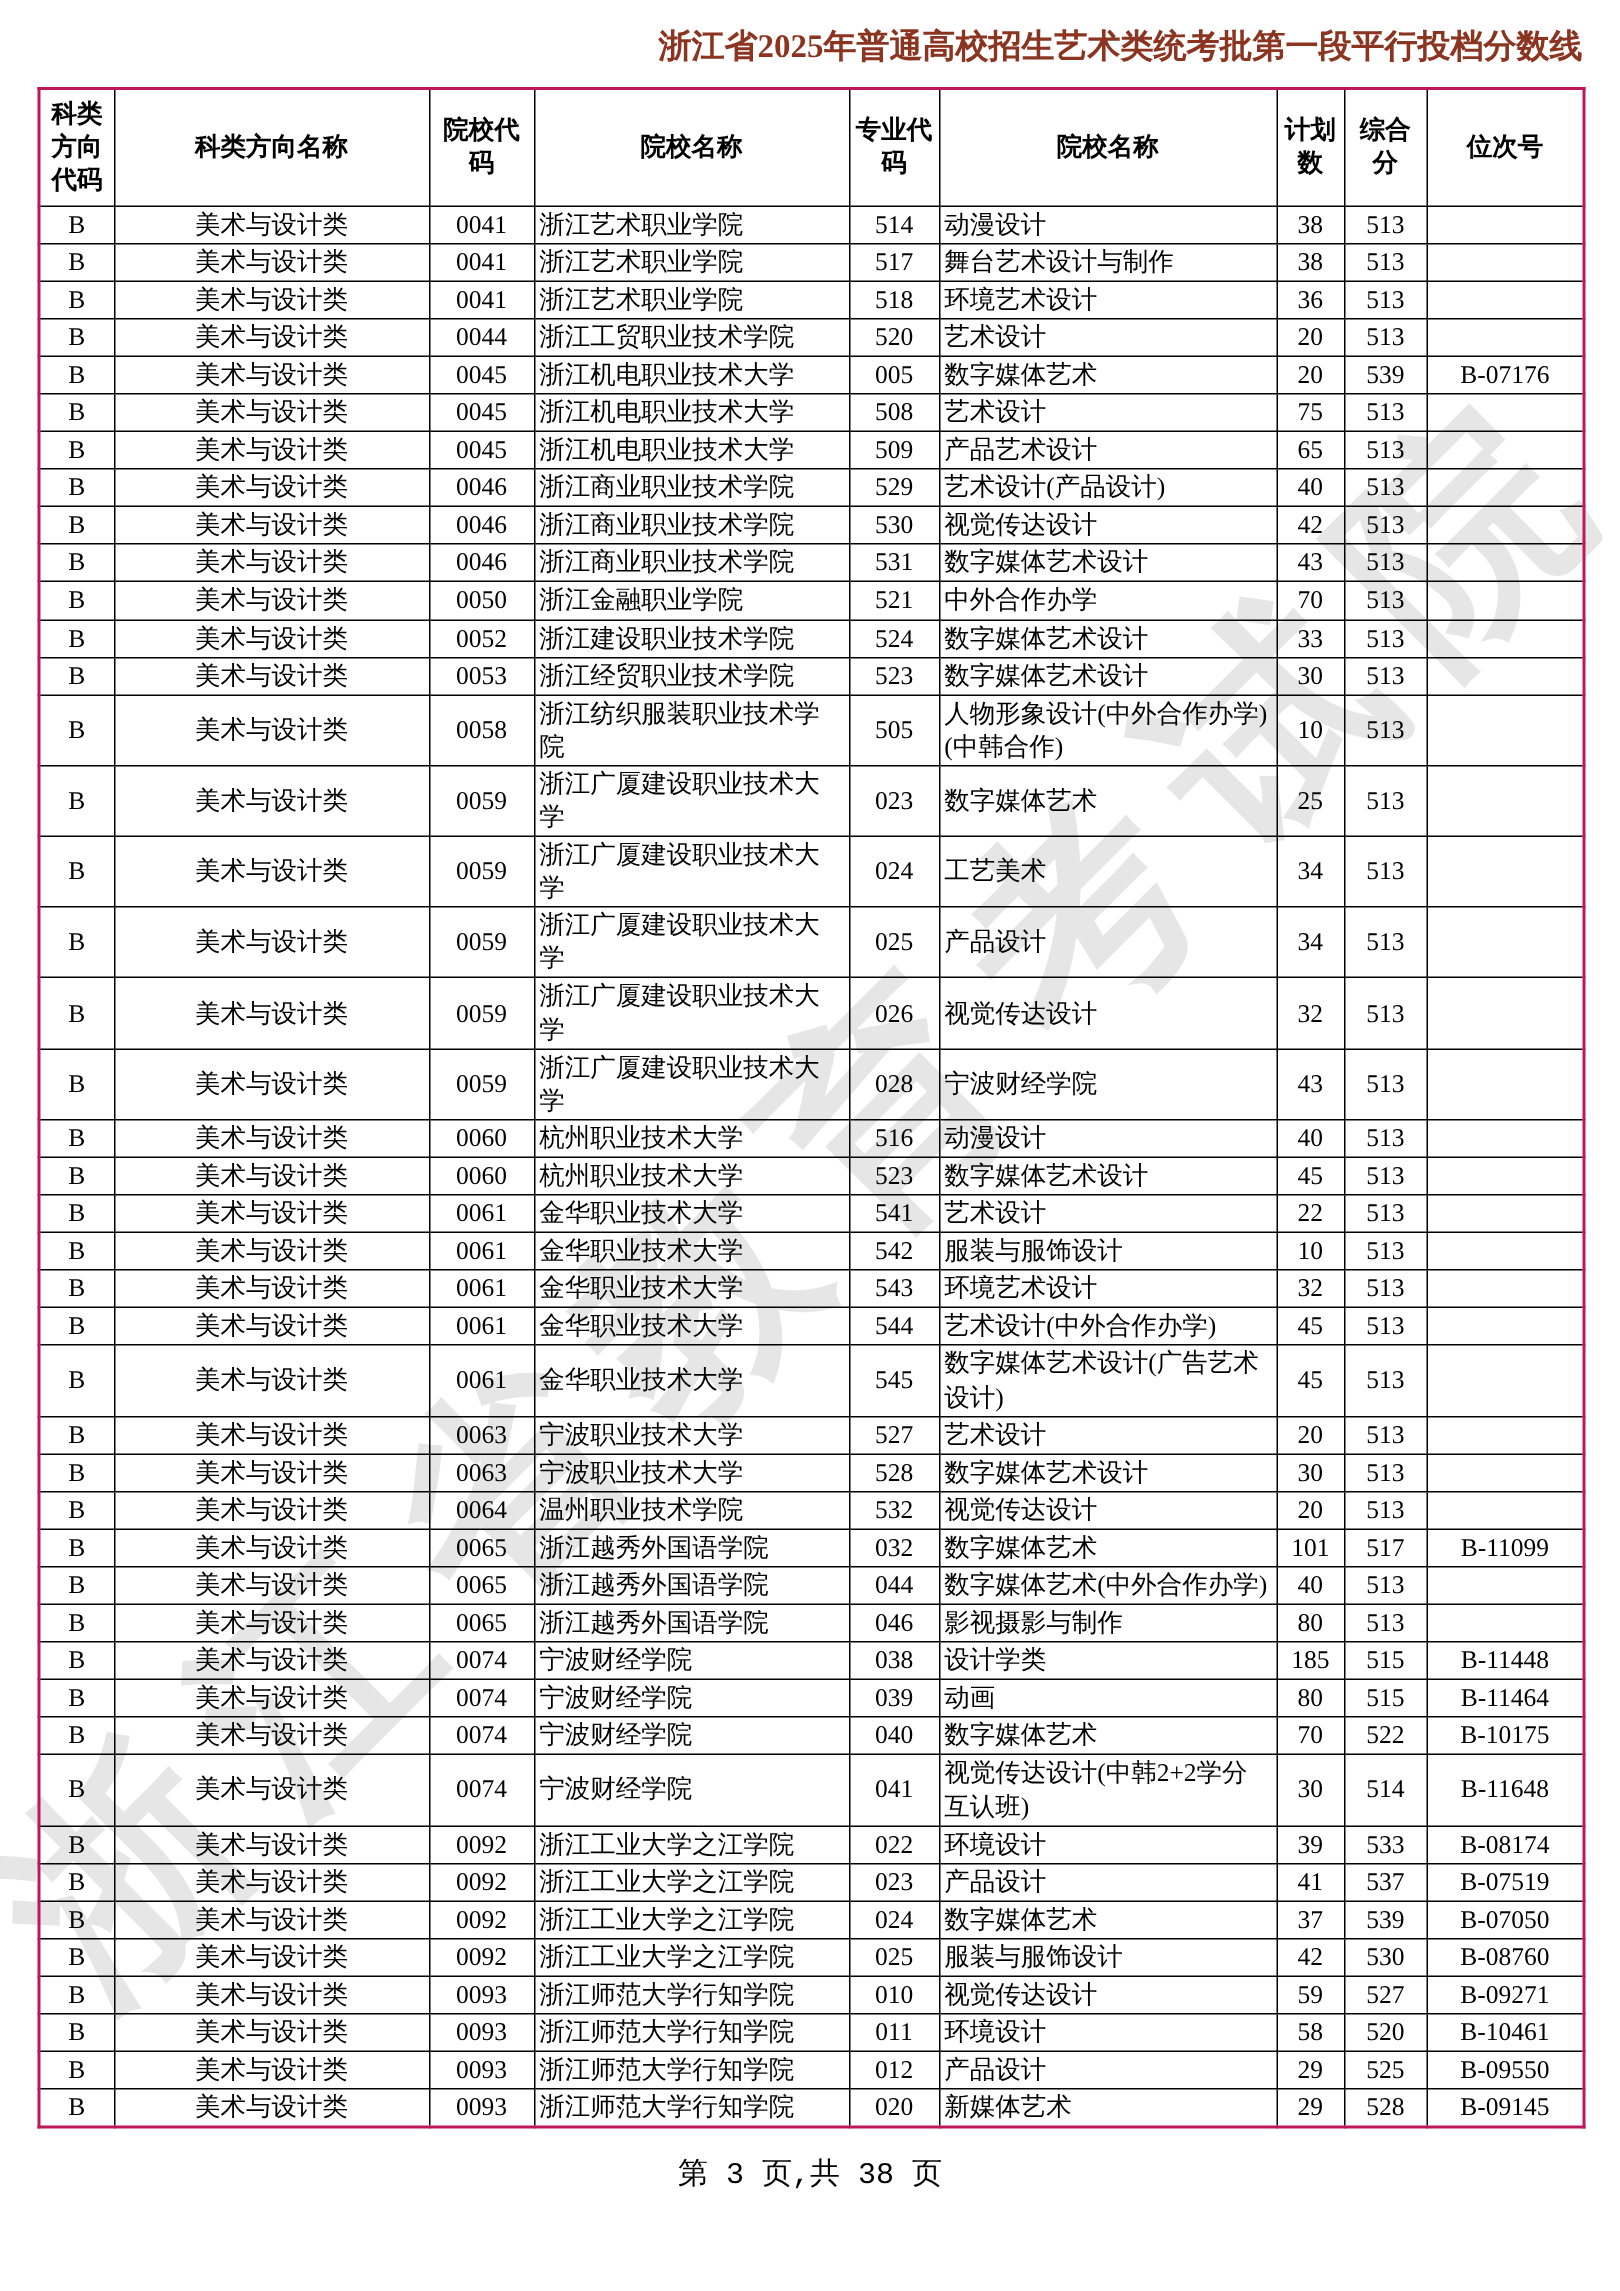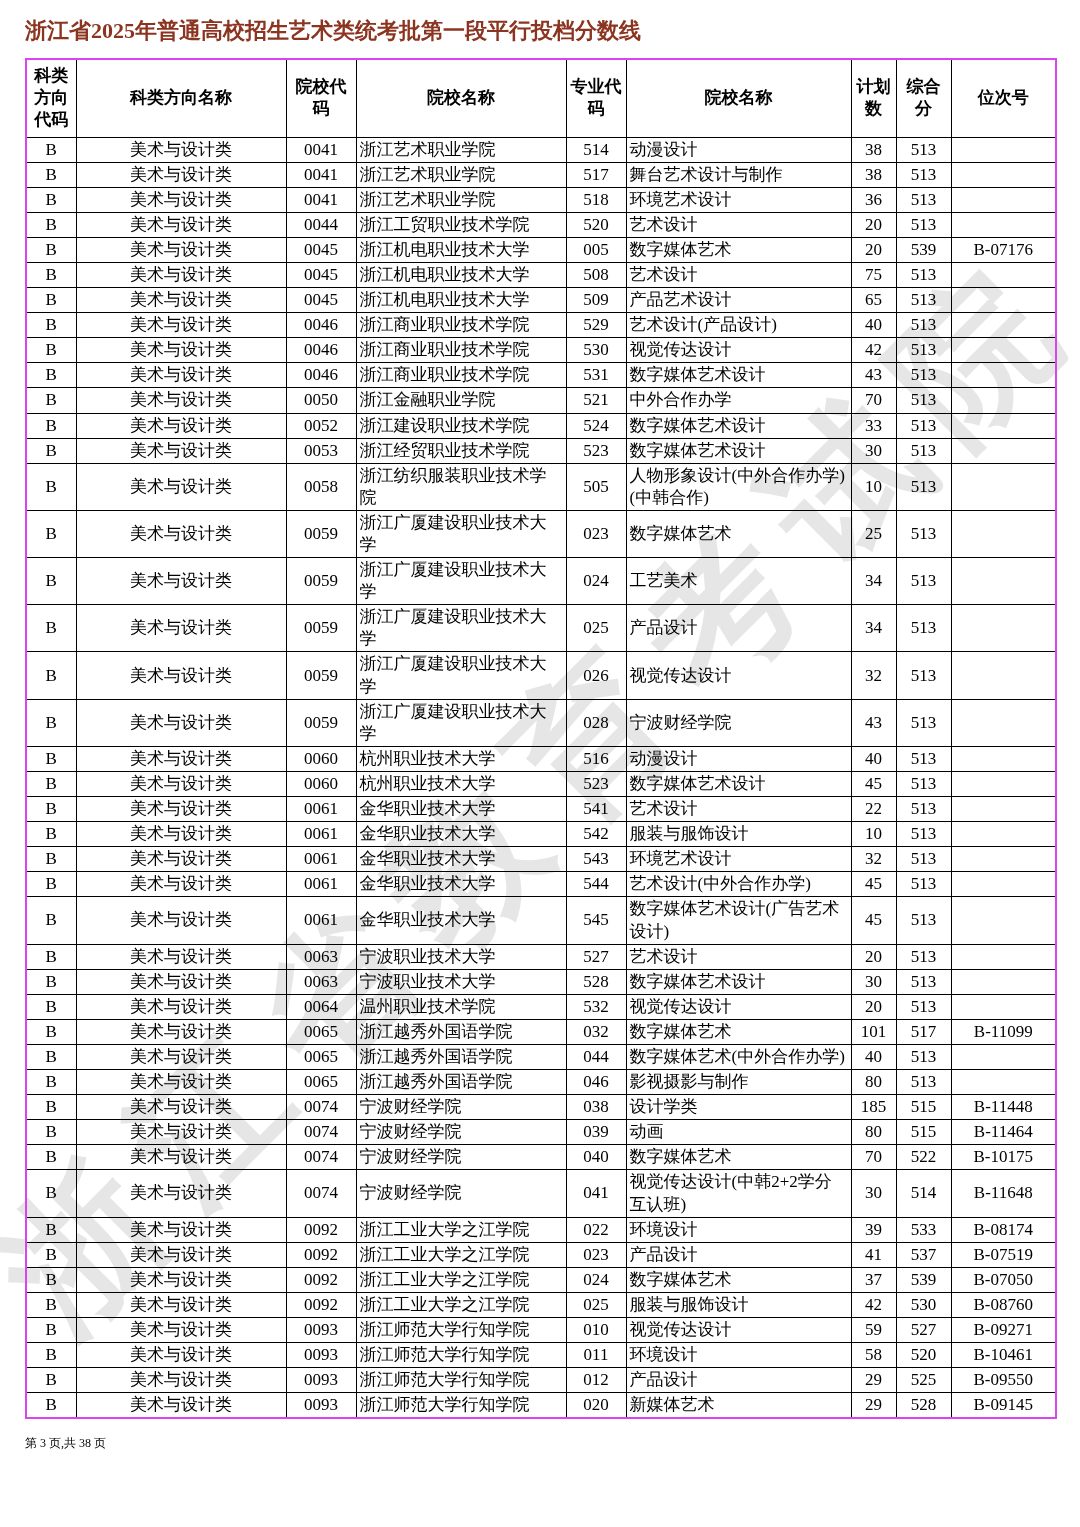--- a/index.html
+++ b/index.html
@@ -23,32 +23,32 @@
     letter-spacing: 30px;
     color: rgba(130, 130, 130, 0.20);
     white-space: nowrap;
     pointer-events: none;
     z-index: 0;
     font-weight: bold;
   }
   .title {
     position: relative;
     z-index: 1;
-    text-align: left;
+    text-align: right;
     font-size: 22px;
     font-weight: bold;
     margin: 6px 0 12px;
   }
   table.score-table {
     position: relative;
     z-index: 1;
     width: 100%;
     border-collapse: collapse;
     table-layout: fixed;
-    border: 2px solid #d946ef;
+    border: 2px solid #be185d;
   }
   .score-table th, .score-table td {
     border: 1px solid #000;
     padding: 1px 3px;
     line-height: 1.3;
     word-break: break-all;
   }
   .score-table th {
     font-size: 17px;
     font-weight: bold;
@@ -58,22 +58,24 @@
   }
   .score-table td {
     font-size: 17px;
     text-align: center;
     vertical-align: middle;
   }
   .score-table td.col3, .score-table td.col5 { text-align: left; }
   .footer {
     position: relative;
     z-index: 1;
-    font-size: 12px;
+    text-align: center;
+    font-size: 20px;
     margin-top: 16px;
+    font-family: Liberation Mono, monospace;
   }
 </style>
 </head>
 <body>
 
 <div class="page">
   <div class="watermark">浙江省教育考试院</div>
   <h1 class="title" style="color: rgb(139, 52, 32);">浙江省2025年普通高校招生艺术类统考批第一段平行投档分数线</h1>
   <table class="score-table">
     <colgroup>

